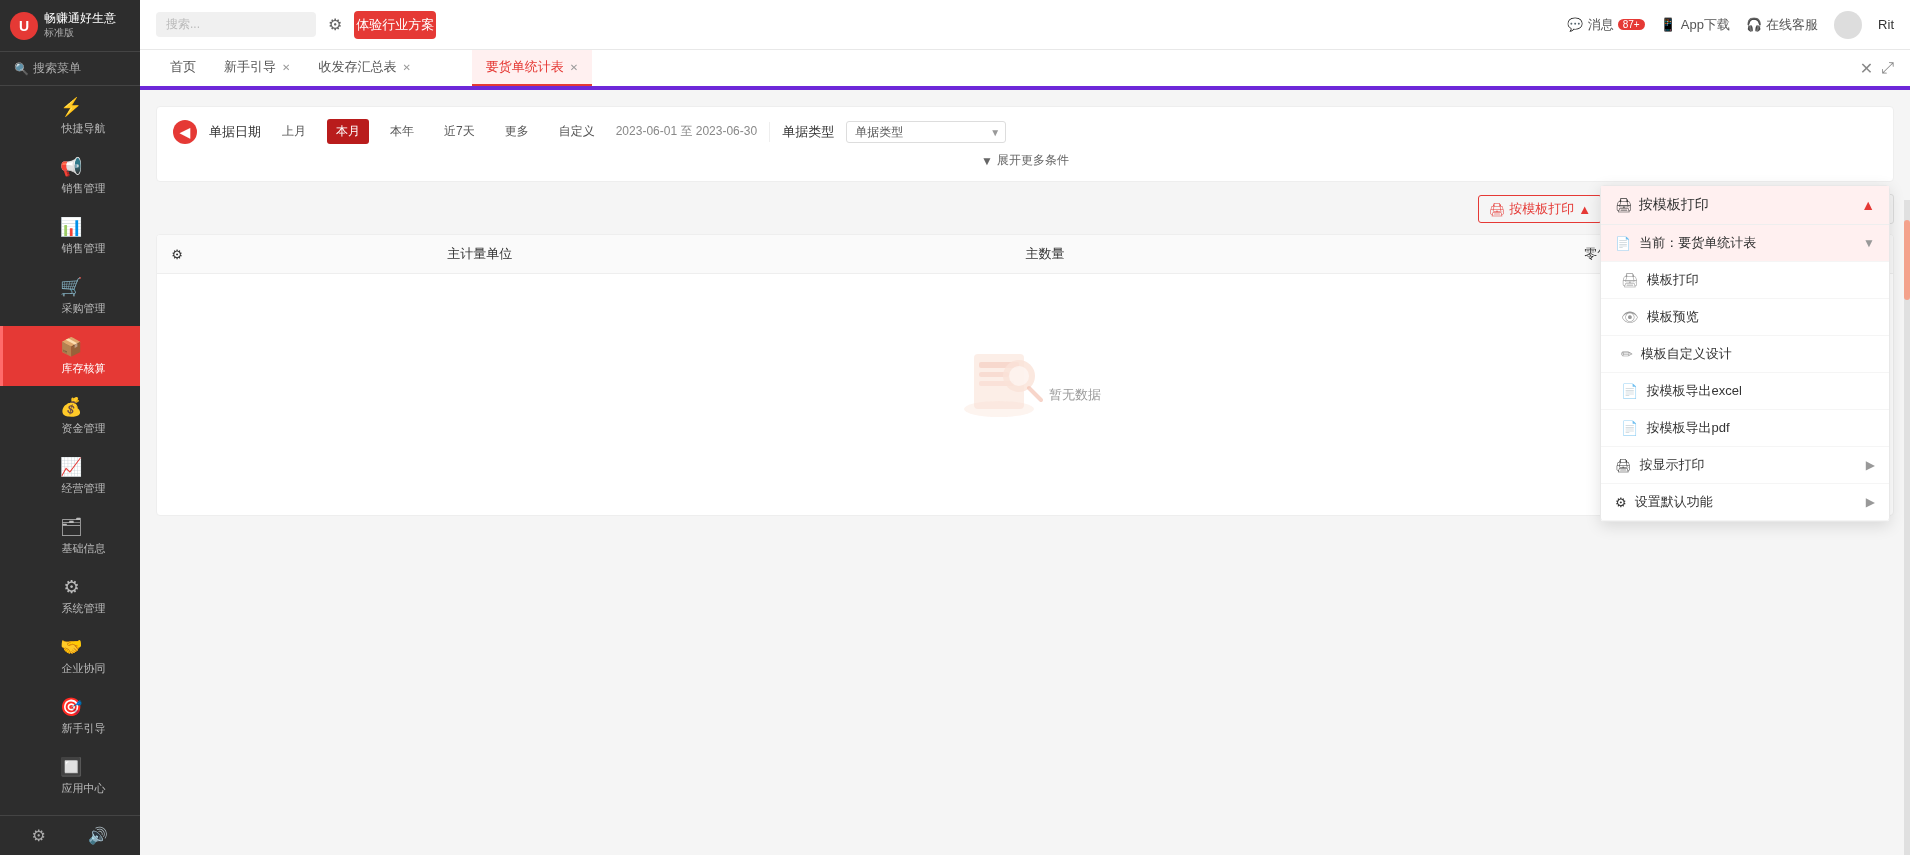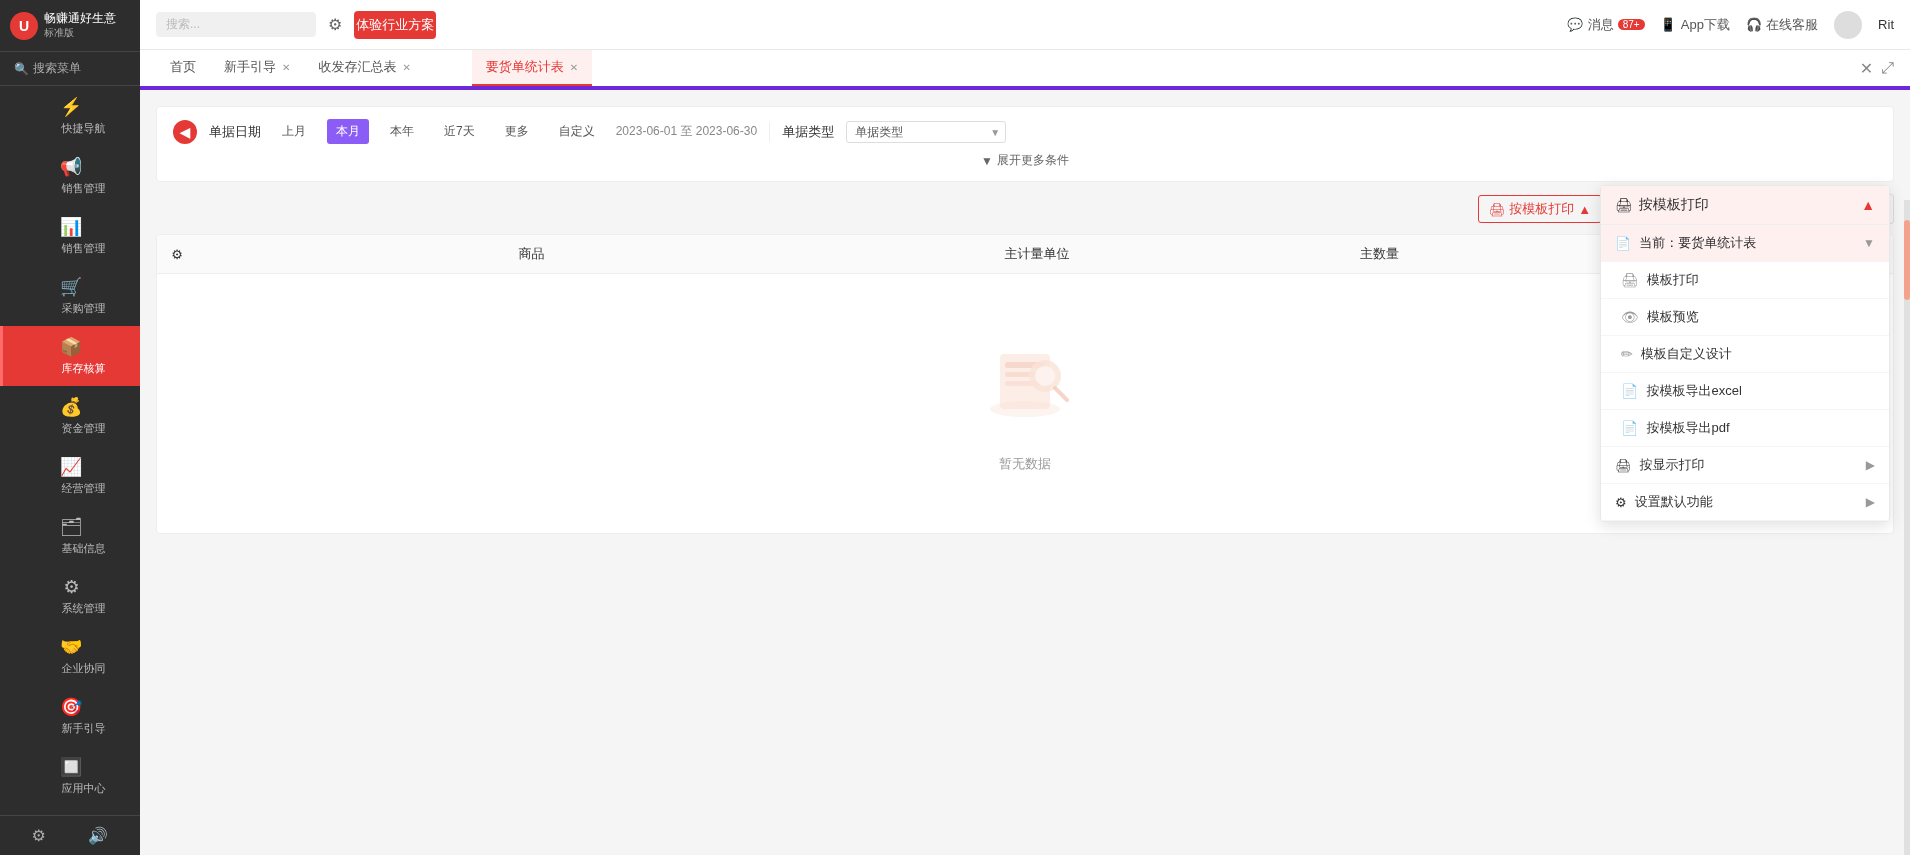--- a/index.html
+++ b/index.html
@@ -157,21 +157,21 @@
       display: flex; align-items: center; justify-content: center;
       font-size: 14px; cursor: pointer;
     }
     .filter-label { font-size: 13px; color: #333; white-space: nowrap; }
     .date-btn {
       padding: 3px 8px; font-size: 12px; color: #555;
       border: 1px solid transparent; border-radius: 3px;
       cursor: pointer; background: none;
     }
     .date-btn.active-month {
-      background: #8b5cf6; color: white; border-radius: 3px;
+      background: #b91c1c; color: white; border-radius: 3px;
     }
     .date-range { font-size: 12px; color: #888; }
 
     .filter-divider { width: 1px; height: 20px; background: #eee; }
 
     .filter-select {
       border: 1px solid #ddd; border-radius: 3px;
       padding: 3px 24px 3px 8px; font-size: 12px; color: #555;
       appearance: none; background: #fff;
       cursor: pointer; position: relative; min-width: 160px;
@@ -229,21 +229,21 @@
     .th {
       flex: 1; text-align: center;
       font-size: 13px; color: #333; font-weight: 500;
       padding: 0 8px;
     }
     .th:first-child { flex: 0 0 40px; }
     .th.wide { flex: 2; }
 
     
     .empty-state {
-      display: flex; flex-direction: column;
+      display: flex; flex-direction: row;
       align-items: center; justify-content: center;
       padding: 60px 0;
     }
     .empty-icon {
       font-size: 80px; margin-bottom: 12px;
       opacity: 0.5;
     }
     .empty-text { color: #999; font-size: 13px; }
 
     
@@ -481,21 +481,20 @@
       </button>
       <button class="btn-query">查询</button>
       <button class="btn-settings">设置</button>
     </div>
 
     <div class="data-table">
       <div class="table-header">
         <div class="th" style="flex:0 0 40px;">
           <span>⚙</span>
         </div>
-        <div class="th wide">商品</div>
         <div class="th">主计量单位</div>
         <div class="th">主数量</div>
         <div class="th">零售金额</div>
       </div>
 
       <div class="empty-state">
         <div class="empty-icon">
           <svg width="100" height="90" viewBox="0 0 100 90" fill="none" xmlns="http://www.w3.org/2000/svg">
             <ellipse cx="50" cy="75" rx="35" ry="8" fill="#f5c6b0" opacity="0.4"></ellipse>
             <rect x="25" y="20" width="50" height="55" rx="4" fill="#f5c6b0" opacity="0.6"></rect>

